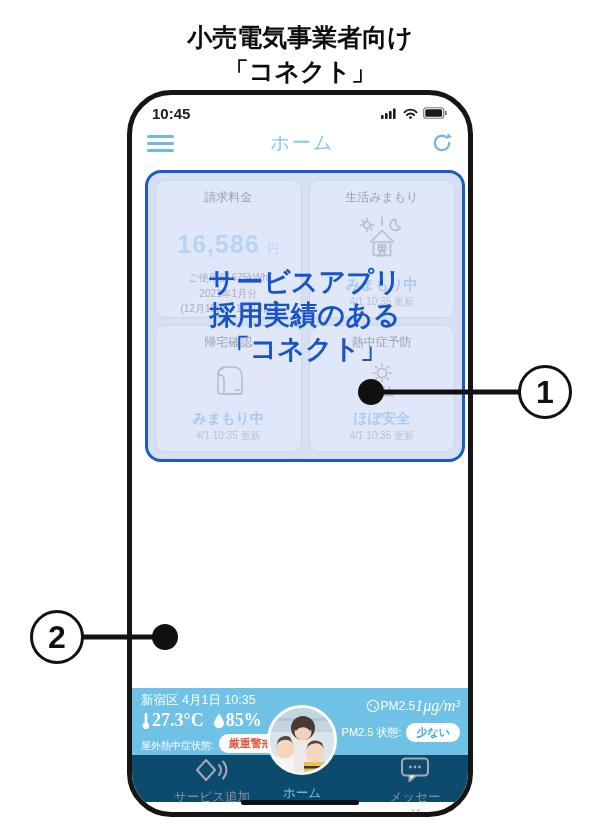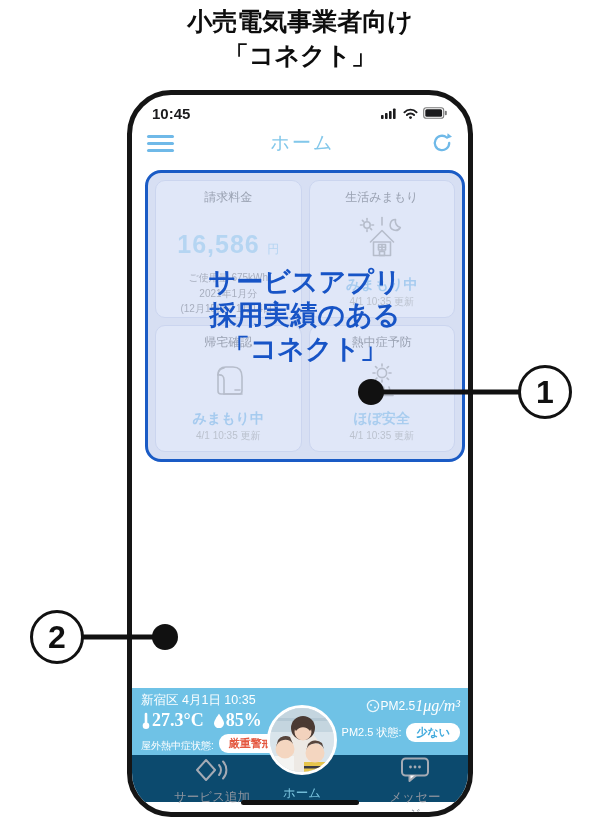--- a/index.html
+++ b/index.html
@@ -1,18 +1,18 @@
 <!DOCTYPE html>
 <html><head>
 <meta charset="utf-8">
 <style>
   html,body{margin:0;padding:0;}
   body{width:600px;height:830px;background:#fff;font-family:"Liberation Sans",sans-serif;position:relative;overflow:hidden;}
 
-  .page-title{position:absolute;top:5px;left:0;width:600px;text-align:center;
+  .page-title{position:absolute;top:21px;left:0;width:600px;text-align:center;
     font-size:25px;font-weight:bold;color:#0d0d0d;line-height:1.35;}
 
   
   .phone{position:absolute;left:127px;top:90px;width:346px;height:727px;background:#fff;
     border:5px solid #151515;border-radius:44px;box-sizing:border-box;overflow:hidden;}
   .screen{position:relative;width:336px;height:717px;}
 
   .status-bar{position:absolute;top:7px;left:0;right:0;height:22px;padding:0 20px;
     display:flex;justify-content:space-between;align-items:center;box-sizing:border-box;}
   .time{font-size:15px;font-weight:bold;color:#1b1b1d;}

